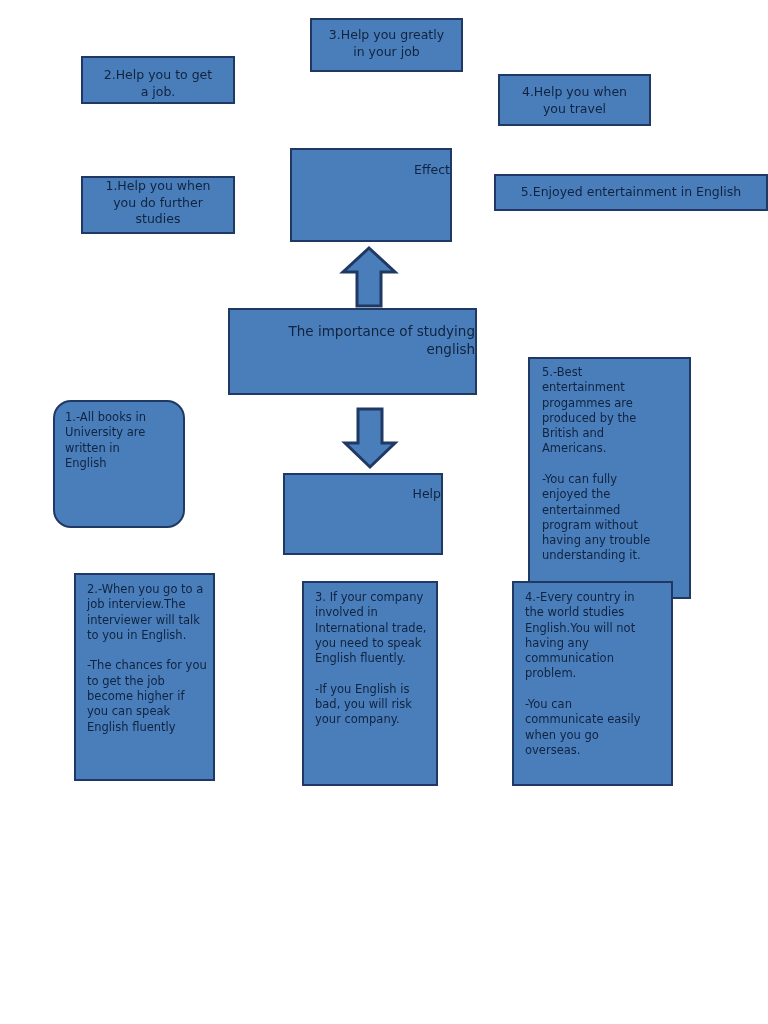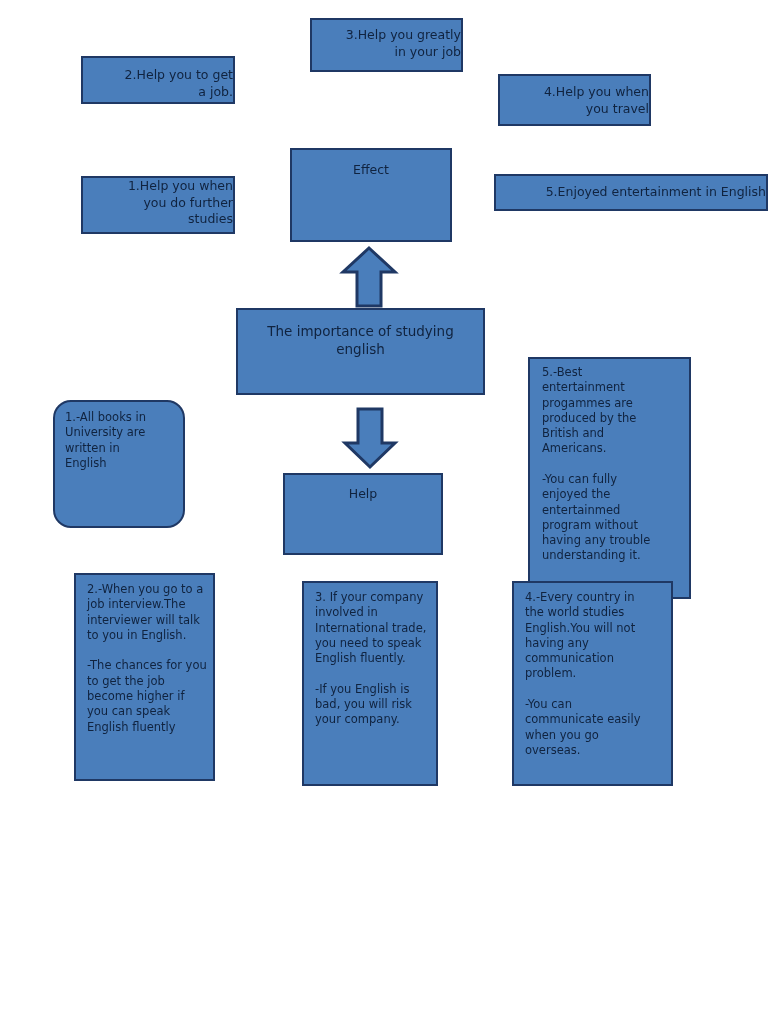--- a/index.html
+++ b/index.html
@@ -36,30 +36,30 @@
   }
 
   .box .txt {
     display: block;
     white-space: pre-wrap;
     word-wrap: break-word;
   }
 
   
   .box.center .txt {
-    text-align: right;
+    text-align: center;
     line-height: 1.32;
   }
   
   .box.para .txt {
     text-align: left;
     line-height: 1.33;
   }
   .box.title .txt {
-    text-align: center;
+    text-align: right;
     line-height: 1.35;
   }
 
   
   .arrow {
     position: absolute;
   }
   .arrow svg {
     display: block;
     overflow: visible;
@@ -98,21 +98,21 @@
   <div class="box title" style="left:290px; top:148px; width:162px; height:94px; padding-top:12px; font-size:12.5px;">
     <span class="txt">Effect</span>
   </div>
 
   <div class="arrow" style="left:341px; top:246px; width:56px; height:62px;">
     <svg width="56" height="62" viewBox="0 0 56 62" xmlns="http://www.w3.org/2000/svg">
       <polygon points="28,2 54,26 40,26 40,60 16,60 16,26 2,26" fill="#4a7ebb" stroke="#1f3864" stroke-width="3" stroke-linejoin="miter"></polygon>
     </svg>
   </div>
 
-  <div class="box title" style="left:236px; top:308px; width:249px; height:87px; padding-top:12px; font-size:13.5px;">
+  <div class="box title" style="left:228px; top:308px; width:249px; height:87px; padding-top:12px; font-size:13.5px;">
     <span class="txt">The importance of studying
 english</span>
   </div>
 
   <div class="arrow" style="left:343px; top:407px; width:54px; height:62px;">
     <svg width="54" height="62" viewBox="0 0 54 62" xmlns="http://www.w3.org/2000/svg">
       <polygon points="15,2 39,2 39,36 52,36 27,60 2,36 15,36" fill="#4a7ebb" stroke="#1f3864" stroke-width="3" stroke-linejoin="miter"></polygon>
     </svg>
   </div>
 

